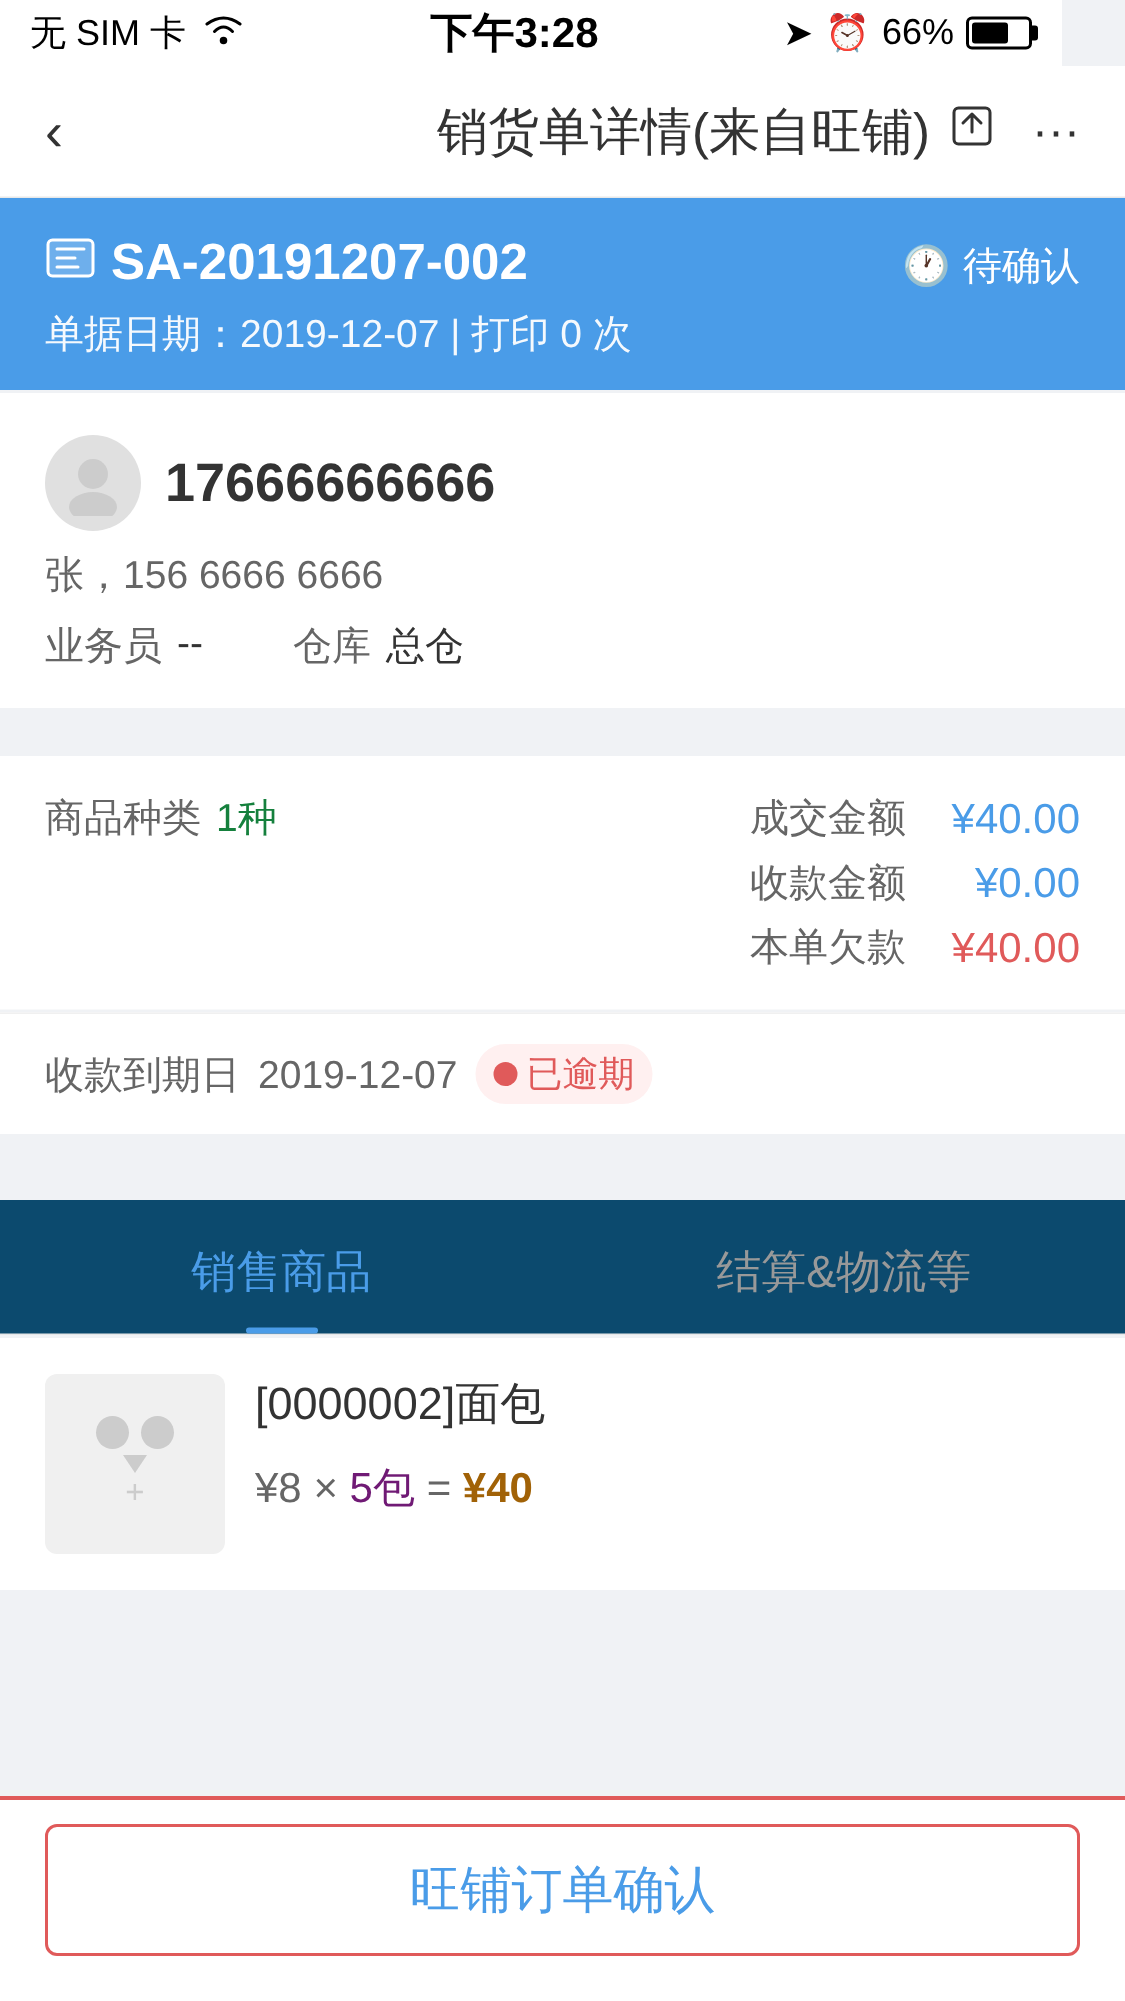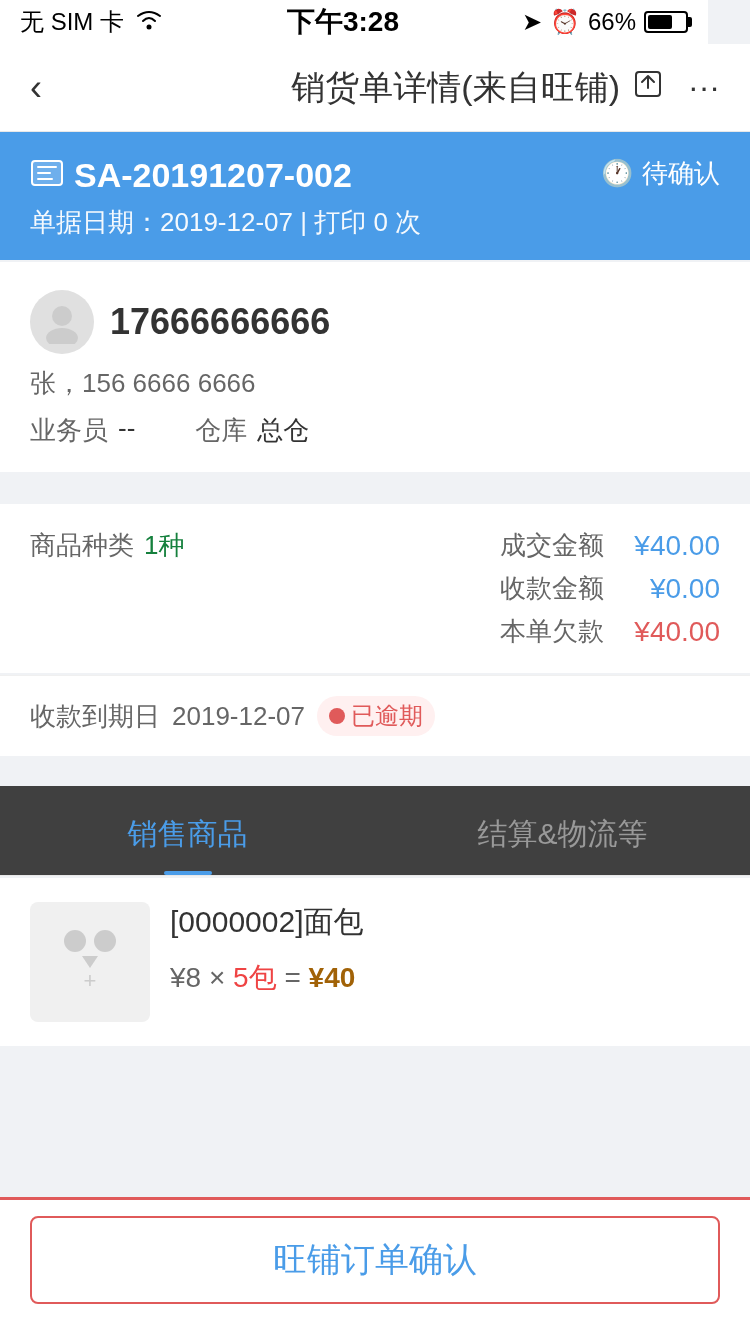--- a/index.html
+++ b/index.html
@@ -68,21 +68,21 @@
     .nav-icon { font-size: 32px; color: #333; cursor: pointer; }
 
     
     .header-card {
       background: #4a9ce8;
       padding: 24px 30px 20px;
       margin: 0;
     }
     .header-card-top {
       display: flex;
-      align-items: flex-start;
+      align-items: flex-end;
       justify-content: space-between;
       margin-bottom: 10px;
     }
     .order-id {
       font-size: 34px;
       font-weight: 700;
       color: #fff;
       display: flex;
       align-items: center;
       gap: 10px;
@@ -203,22 +203,22 @@
       display: flex;
       align-items: center;
       gap: 6px;
     }
     .overdue-dot {
       width: 16px; height: 16px; background: #e05a5a; border-radius: 50%; display: inline-block;
     }
 
     
     .tab-section {
-      background: #404040;
-      margin-top: 14px;
+      background: #0c4a6e;
+      margin-top: 28px;
       display: flex;
       border-bottom: 1px solid #e8e8e8;
     }
     .tab-item {
       flex: 1;
       text-align: center;
       padding: 28px 0 20px;
       font-size: 30px;
       cursor: pointer;
       color: #999;
@@ -288,21 +288,21 @@
     .product-name {
       font-size: 30px;
       color: #333;
       margin-bottom: 16px;
       font-weight: 500;
     }
     .product-price {
       font-size: 28px;
       color: #666;
     }
-    .product-price .qty { color: #ef4444; text-align: right; }
+    .product-price .qty { color: #701a75; text-align: right; }
     .product-price .total { color: #a16207; font-weight: 600; }
 
     
     .bottom-area {
       background: #f0f2f5;
       flex: 1;
       min-height: 280px;
     }
 
     

